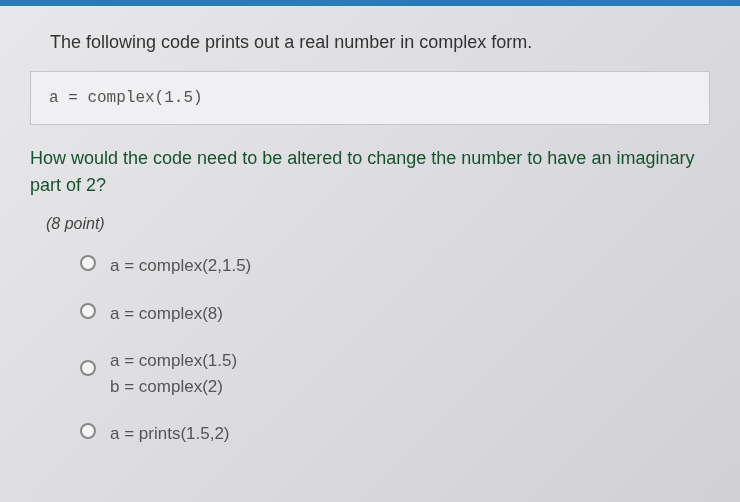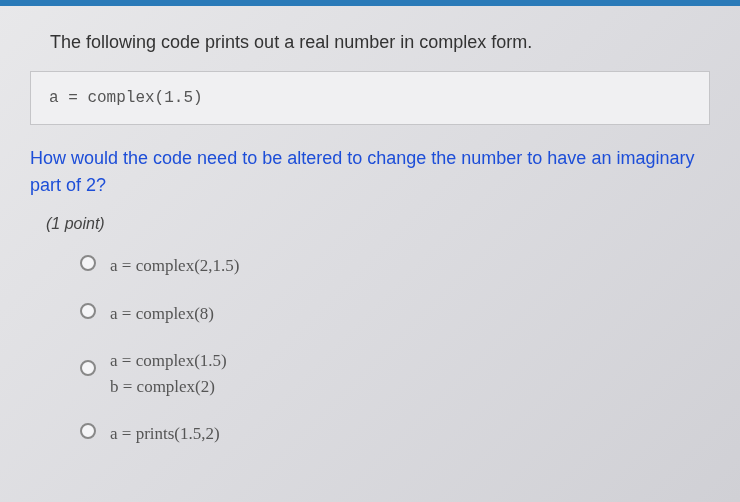--- a/index.html
+++ b/index.html
@@ -37,21 +37,21 @@
       border: 1px solid #c5c5c8;
       padding: 14px 18px;
       margin-bottom: 20px;
       font-family: 'Courier New', Courier, monospace;
       font-size: 16px;
       color: #555;
       line-height: 1.5;
     }
     .question-text {
       font-size: 18px;
-      color: #1d4ed8;
+      color: #14532d;
       line-height: 1.5;
       margin-bottom: 16px;
     }
     .points-label {
       font-size: 16px;
       font-style: italic;
       color: #444;
       margin-bottom: 20px;
       padding-left: 16px;
     }
@@ -70,40 +70,40 @@
       border: 2px solid #888;
       border-radius: 50%;
       background: #f5f5f7;
       flex-shrink: 0;
       margin-top: 2px;
     }
     .radio.mid {
       margin-top: 12px;
     }
     .option-code {
-      font-family: Liberation Serif, serif;
+      font-family: Liberation Sans, sans-serif;
       font-size: 17px;
       color: #555;
       line-height: 1.5;
     }
   </style>
 </head>
 <body>
 
 <div class="top-bar"></div>
 
 <div class="question-intro">The following code prints out a real number in complex form.</div>
 
 <div class="code-block">
   <div>a = complex(1.5)</div>
 </div>
 
 <div class="question-text">How would the code need to be altered to change the number to have an imaginary part of 2?</div>
 
-<div class="points-label">(1 point)</div>
+<div class="points-label">(8 point)</div>
 
 <div class="options">
 
   <div class="option-row">
     <div class="radio"></div>
     <div class="option-code">
       <div>a = complex(2,1.5)</div>
     </div>
   </div>
 

